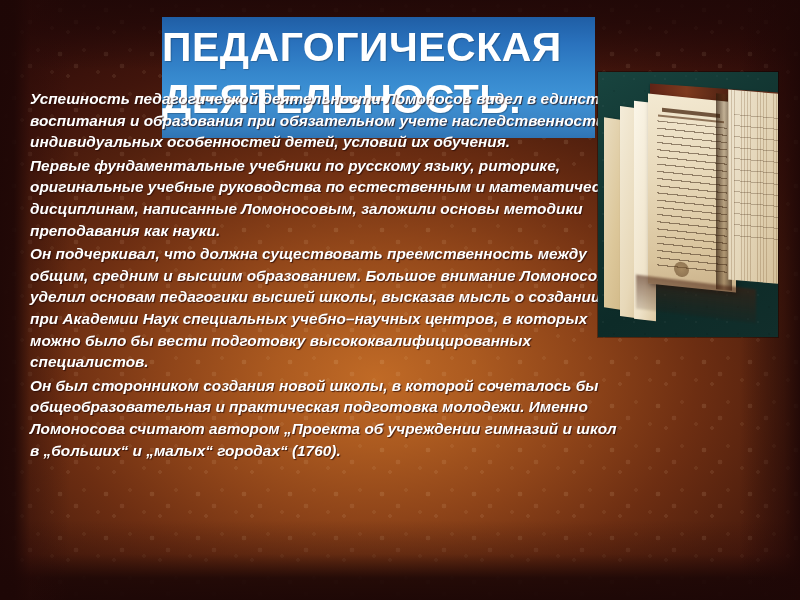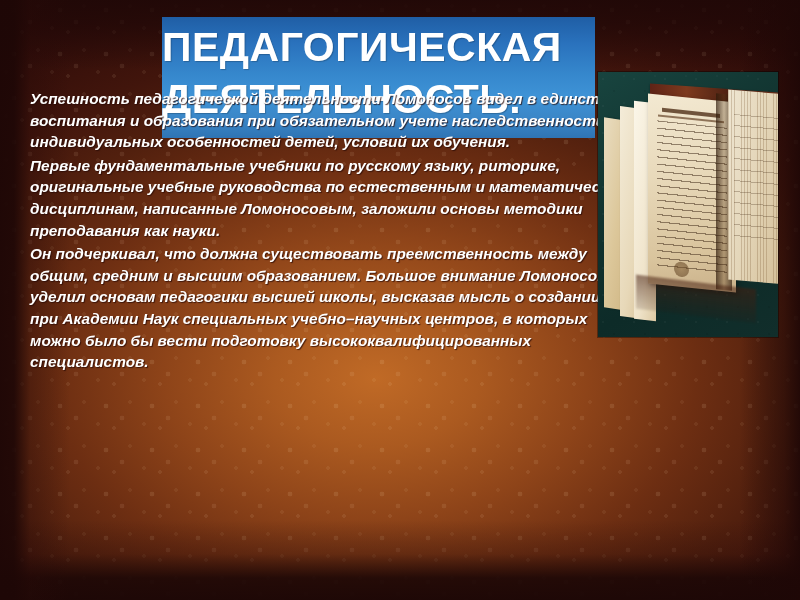--- a/index.html
+++ b/index.html
@@ -233,20 +233,21 @@
   </div>
 
   <div id="title-box">
     <div id="title-text">ПЕДАГОГИЧЕСКАЯ ДЕЯТЕЛЬНОСТЬ.</div>
   </div>
 
   <div id="body-text">
     <p>Успешность педагогической деятельности Ломоносов видел в единстве воспитания и образования при обязательном учете наследственности, индивидуальных особенностей детей, условий их обучения.</p>
     <p>Первые фундаментальные учебники по русскому языку, риторике, оригинальные учебные руководства по естественным и математическим дисциплинам, написанные Ломоносовым, заложили основы методики преподавания как науки.</p>
     <p>Он подчеркивал, что должна существовать преемственность между общим, средним и высшим образованием. Большое внимание Ломоносов уделил основам педагогики высшей школы, высказав мысль о создании при Академии Наук специальных учебно–научных центров, в которых можно было бы вести подготовку высококвалифицированных специалистов.</p>
+    <p>Он был сторонником создания новой школы, в которой сочеталось бы общеобразовательная и практическая подготовка молодежи. Именно Ломоносова считают автором „Проекта об учреждении гимназий и школ в „больших“ и „малых“ городах“ (1760).</p>
   </div>
 
   <div id="photo">
     <div class="felt-noise"></div>
     <div class="cover-top"></div>
     <div class="leaf-a"></div>
     <div class="leaf-b"></div>
     <div class="leaf-c"></div>
     <div class="page-main">
       <div class="heading-line"></div>

